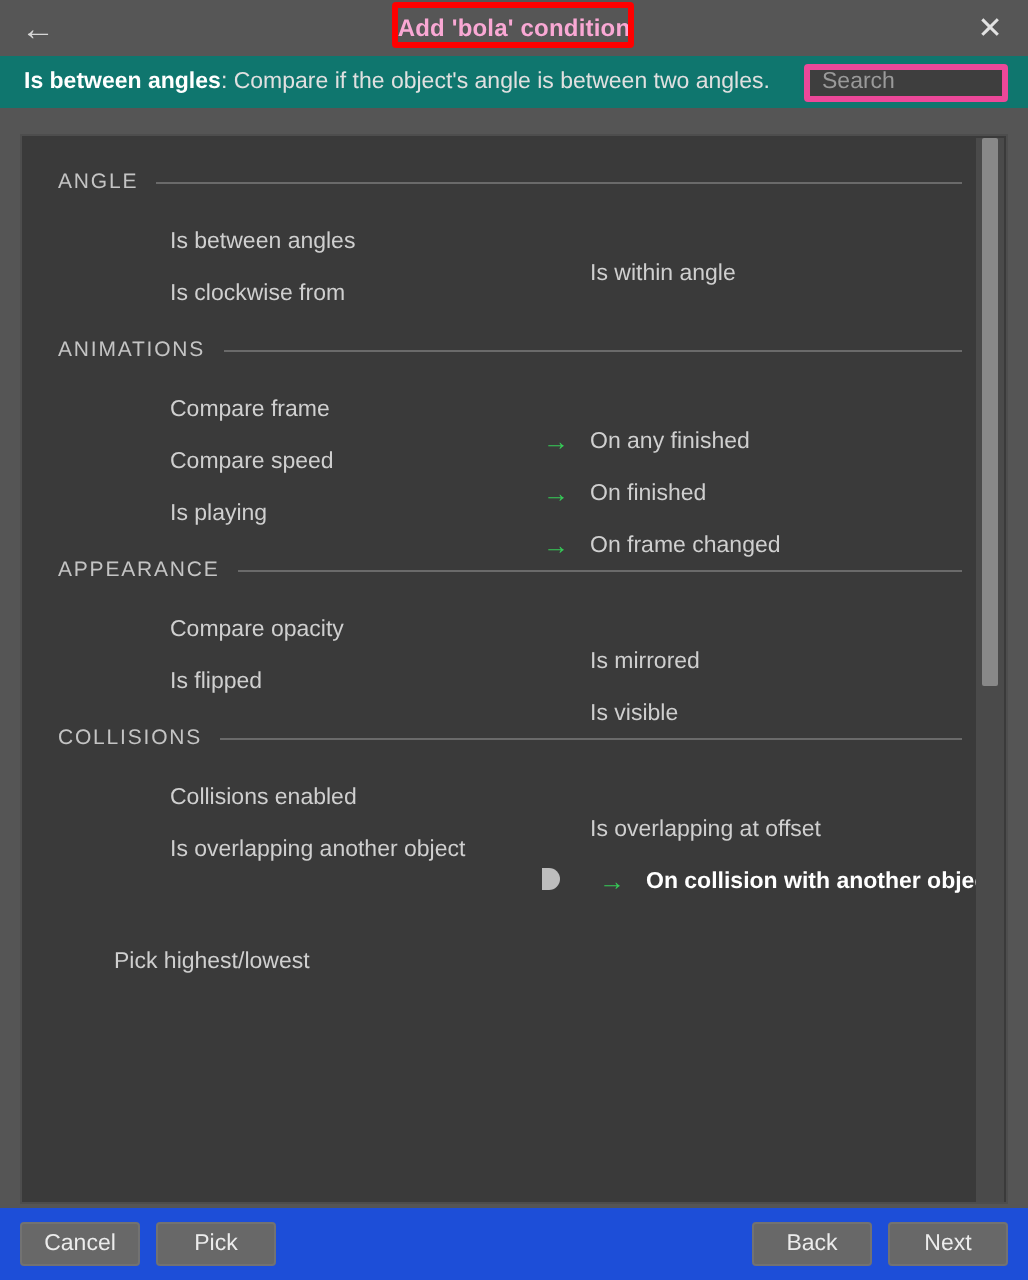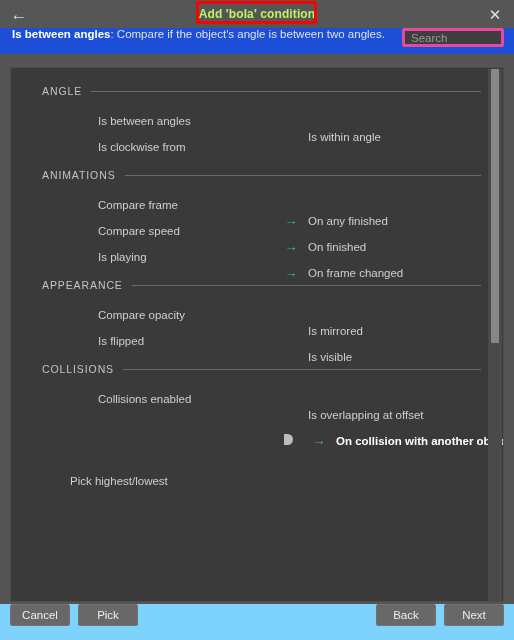--- a/index.html
+++ b/index.html
@@ -50,42 +50,42 @@
     align-items: center;
     justify-content: center;
     color: #e2e2e2;
     font-size: 15px;
     line-height: 1;
     cursor: pointer;
   }
   .dialog-title {
     font-size: 12px;
     font-weight: bold;
-    color: #bef264;
+    color: #f9a8d4;
     letter-spacing: .1px;
     padding: 2px 6px;
   }
   .title-highlight {
     position: absolute;
     left: 196px;
     top: 1px;
     width: 121px;
     height: 23px;
     border: 3px solid #ff0000;
     border-radius: 2px;
     box-sizing: border-box;
     pointer-events: none;
   }
 
   
   .descbar {
     height: 26px;
-    background: #1d4ed8;
-    display: flex;
-    align-items: flex-start;
+    background: #0f766e;
+    display: flex;
+    align-items: center;
     padding: 0 10px 0 12px;
     box-sizing: border-box;
   }
   .desc-text {
     font-size: 11.5px;
     color: #e0e0e0;
     flex: 1;
     white-space: nowrap;
     overflow: hidden;
   }
@@ -114,21 +114,21 @@
     height: 535px;
     background: #3a3a3a;
     border: 1px solid #4d4d4d;
     box-sizing: border-box;
     overflow: hidden;
   }
   .panel-inner {
     position: absolute;
     left: 0; top: 0;
     width: 494px;
-    padding: 14px 0 0 17px;
+    padding: 14px 0 0 4px;
     box-sizing: border-box;
   }
 
   .section { margin-bottom: 6px; }
   .section-head {
     display: flex;
     align-items: center;
     padding: 0 14px 0 14px;
     height: 18px;
   }
@@ -246,22 +246,23 @@
     border-radius: 1px;
     cursor: pointer;
   }
 
   
   .footer {
     position: absolute;
     left: 0; bottom: 0;
     width: 514px;
     height: 36px;
-    background: #7dd3fc;
-    display: flex;
+    background: #1d4ed8;
+    display: flex;
+    align-items: center;
     padding: 0 10px;
     box-sizing: border-box;
   }
   .btn {
     height: 22px;
     min-width: 60px;
     background: #686868;
     border: 1px solid #727272;
     border-radius: 2px;
     color: #ececec;
@@ -402,20 +403,21 @@
               <span class="item-label">Collisions enabled</span>
             </div>
             <div class="cell right">
               <span class="ico"><span class="ico-circle"></span></span>
               <span class="item-label">Is overlapping at offset</span>
             </div>
           </div>
           <div class="row">
             <div class="cell left">
               <span class="ico"><span class="ico-circle"></span></span>
+              <span class="item-label">Is overlapping another object</span>
             </div>
             <div class="cell right selected">
               <span class="cursor-slot">
                 <span class="ico-cursor"></span>
               </span>
               <span class="ico">
                 <span class="ico-arrow">→</span>
               </span>
               <span class="item-label">On collision with another object</span>
             </div>

